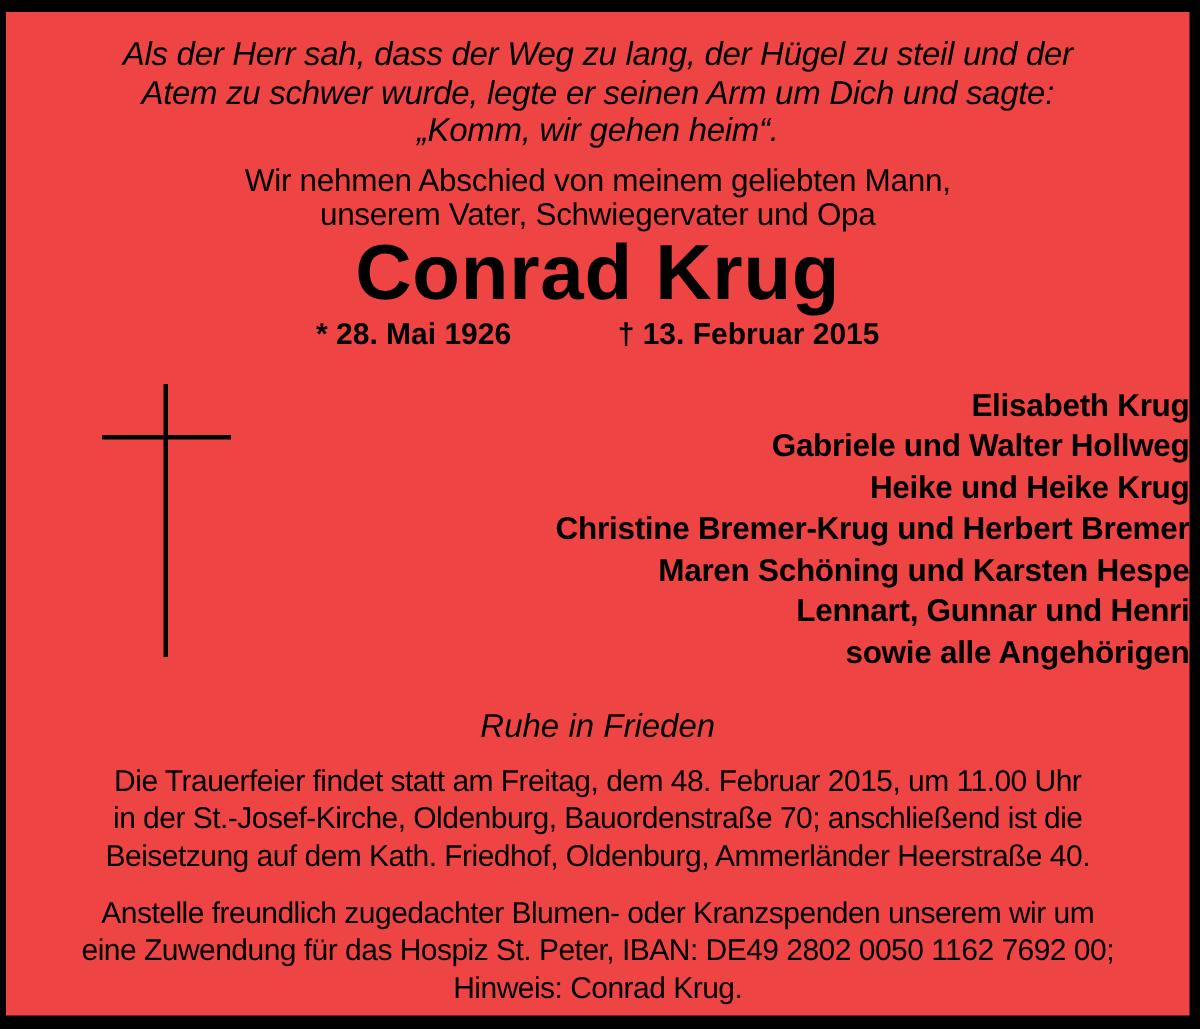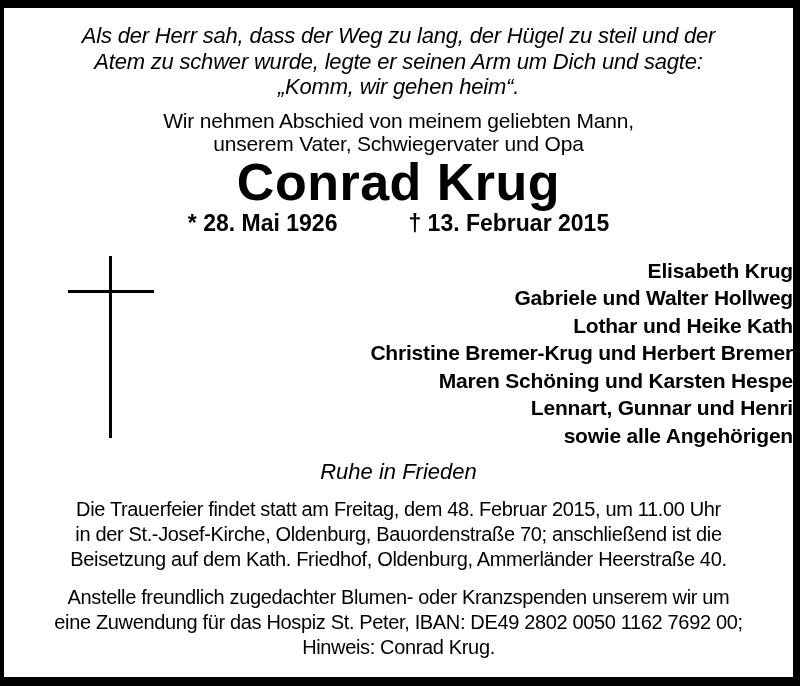--- a/index.html
+++ b/index.html
@@ -5,21 +5,21 @@
   * { margin: 0; padding: 0; box-sizing: border-box; }
   html, body { background: #e8e8e8; }
   body {
     font-family: "Liberation Sans", sans-serif;
     color: #000;
   }
   .page {
     position: relative;
     width: 800px;
     height: 686px;
-    background: #ffffff;
+    background: #ef4444;
     border-top: 8px solid #000;
     border-right: 7px solid #000;
     border-bottom: 9px solid #000;
     border-left: 4px solid #000;
     overflow: hidden;
     text-align: center;
     padding-top: 15px;
   }
   .quote {
     font-style: italic;
@@ -38,34 +38,34 @@
     font-size: 52px;
     line-height: 55px;
     font-weight: bold;
     letter-spacing: 0.5px;
   }
   .dates {
     margin-top: 2px;
     display: flex;
     justify-content: center;
     gap: 71px;
-    font-size: 23px;
+    font-size: 20px;
     font-weight: bold;
     line-height: 22px;
   }
   .mourners {
     margin-top: 23px;
     font-size: 21px;
     font-weight: bold;
     line-height: 27.5px;
     letter-spacing: -0.2px;
     text-align: right;
   }
   .farewell {
-    margin-top: 11px;
+    margin-top: 23px;
     font-style: italic;
     font-size: 22px;
     line-height: 24px;
   }
   .para {
     margin-top: 13px;
     font-size: 20px;
     line-height: 25px;
     letter-spacing: -0.35px;
   }
@@ -120,21 +120,21 @@
   </div>
 
   <div class="cross">
     <div class="bar-v"></div>
     <div class="bar-h"></div>
   </div>
 
   <div class="mourners">
     <div>Elisabeth Krug</div>
     <div>Gabriele und Walter Hollweg</div>
-    <div>Lothar und Heike Kath</div>
+    <div>Heike und Heike Krug</div>
     <div>Christine Bremer-Krug und Herbert Bremer</div>
     <div>Maren Schöning und Karsten Hespe</div>
     <div>Lennart, Gunnar und Henri</div>
     <div>sowie alle Angehörigen</div>
   </div>
 
   <div class="farewell">Ruhe in Frieden</div>
 
   <div class="para">
     <div>Die Trauerfeier findet statt am Freitag, dem 48. Februar 2015, um 11.00 Uhr</div>

